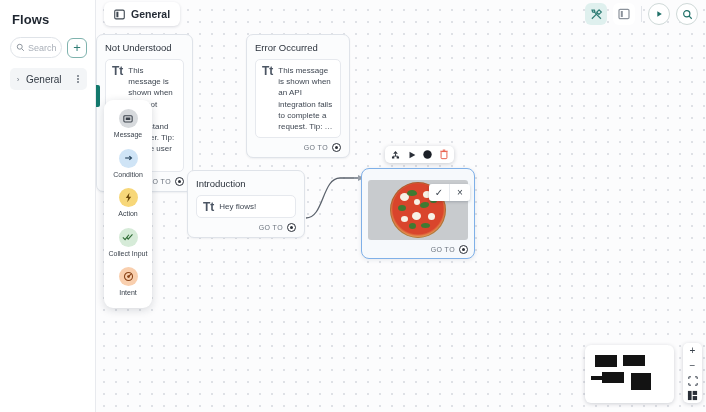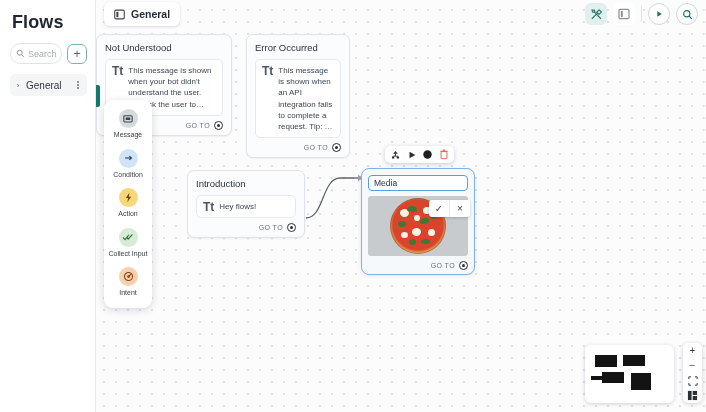--- a/index.html
+++ b/index.html
@@ -10,21 +10,21 @@
     overflow: hidden;
   }
   #app { position: relative; width: 706px; height: 412px; background: #fff; }
 
   
   .sidebar {
     position: absolute; left: 0; top: 0; width: 96px; height: 412px;
     background: #ffffff; border-right: 1px solid #e8eaee;
     padding: 8px 8px 0 10px; z-index: 40;
   }
-  .sb-title { font-size: 18px; font-weight: 700; color: #1f2630; margin: 4px 0 10px 2px; letter-spacing: .1px; }
+  .sb-title { font-size: 13px; font-weight: 700; color: #1f2630; margin: 4px 0 10px 2px; letter-spacing: .1px; }
   .sb-searchrow { display: flex; align-items: center; gap: 5px; }
   .sb-search {
     flex: 1; height: 21px; border: 1px solid #dfe3e8; border-radius: 11px;
     background: #fff; display: flex; align-items: center; gap: 3px; padding: 0 5px; overflow: hidden;
   }
   .sb-search svg { flex: none; }
   .sb-search input {
     border: none; outline: none; font-size: 9px; color: #2b323c;
     width: 100%; font-family: "Liberation Sans", sans-serif; background: transparent;
   }
@@ -92,21 +92,21 @@
   .n-tt { font-size: 12px; font-weight: 700; color: #4b5563; flex: none; line-height: 10px; padding-top: 1px; }
   .n-text { font-size: 8px; color: #3f4752; line-height: 11.2px; }
   .n-foot { display: flex; align-items: center; justify-content: flex-end; gap: 4px; margin-top: 5px; }
   .n-goto { font-size: 7px; color: #6b737e; letter-spacing: .4px; }
   .port {
     width: 9px; height: 9px; border-radius: 50%; background: #fff;
     border: 1.5px solid #2a2f38; display: flex; align-items: center; justify-content: center;
   }
   .port::after { content: ""; width: 3.5px; height: 3.5px; border-radius: 50%; background: #2a2f38; }
 
-  #node-not-understood { left: 0px; top: 34px; width: 136px; }
+  #node-not-understood { left: 0px; top: 34px; width: 97px; }
   #node-error { left: 150px; top: 34px; width: 104px; }
   #node-intro { left: 91px; top: 170px; width: 118px; }
 
   
   #node-media {
     position: absolute; left: 265px; top: 168px; width: 114px;
     background: #f6f9fc; border: 1.5px solid #7fb0e8; border-radius: 8px;
     box-shadow: 0 1px 4px rgba(30,50,80,.10); padding: 6px 6px 4px;
   }
   .media-titlebox {
@@ -242,21 +242,20 @@
       <div>
         <svg width="10" height="11" viewBox="0 0 12 13">
             <rect x="2.5" y="3" width="7" height="8.5" rx="1" fill="none" stroke="#e8604c" stroke-width="1.2"></rect>
             <rect x="1.5" y="2" width="9" height="1.2" fill="#e8604c"></rect>
             <rect x="4.5" y="0.6" width="3" height="1.4" fill="#e8604c"></rect>
           </svg>
       </div>
     </div>
 
     <div id="node-media">
-      <div class="media-titlebox">Media</div>
       <div class="media-imgwrap">
         <div class="media-img">
           <div class="pizza">
             <span class="mozz" style="width:9px;height:8px;left:10px;top:11px"></span>
             <span class="mozz" style="width:8px;height:7px;left:33px;top:9px"></span>
             <span class="mozz" style="width:9px;height:8px;left:22px;top:30px"></span>
             <span class="mozz" style="width:7px;height:7px;left:38px;top:31px"></span>
             <span class="mozz" style="width:7px;height:6px;left:11px;top:34px"></span>
             <span class="mozz" style="width:6px;height:6px;left:24px;top:17px"></span>
             <span class="basil" style="width:10px;height:6px;left:17px;top:8px;border-radius:50% 50% 50% 50%/60% 60% 40% 40%"></span>

